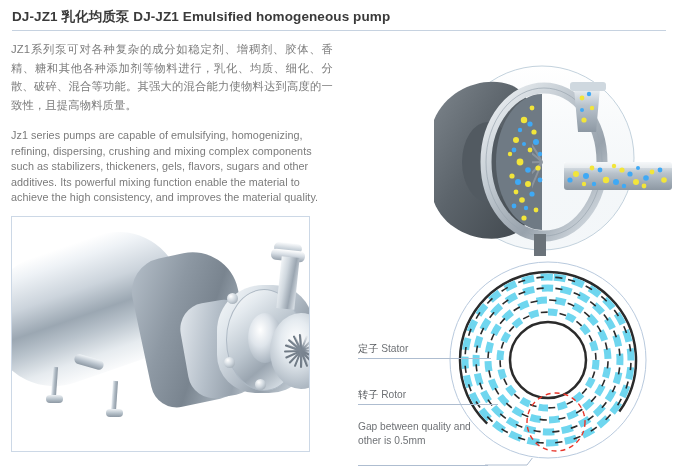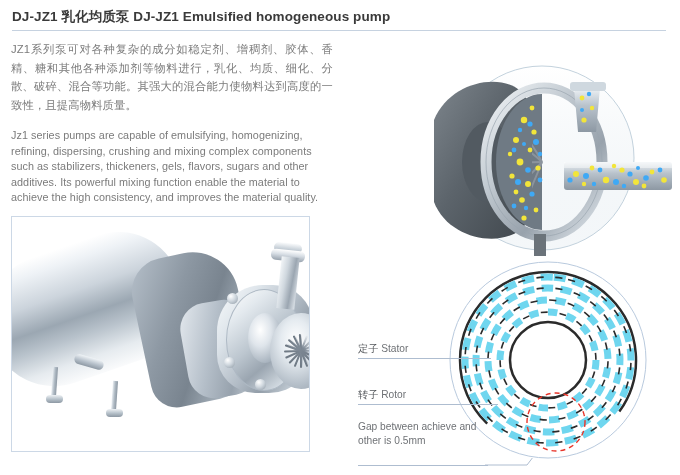--- a/index.html
+++ b/index.html
@@ -660,21 +660,21 @@
   </div>
   <div id="leader-stator" class="leader"></div>
 
   <div id="callout-rotor" class="callout-text">
     <span class="cn">转子</span>
     <span>Rotor</span>
   </div>
   <div id="leader-rotor" class="leader"></div>
 
   <div id="callout-gap" class="callout-text">
-    <div>Gap between achieve and</div>
+    <div>Gap between quality and</div>
     <div>other is 0.5mm</div>
   </div>
   <div id="leader-gap" class="leader"></div>
 
   <svg style="position:absolute;left:145px;top:128px;" width="60" height="16">
     <path d="M0 7 L42 7 L58 -14" fill="none" stroke="#aebdd0" stroke-width="1"></path>
   </svg>
 </div>
 
 </body></html>

